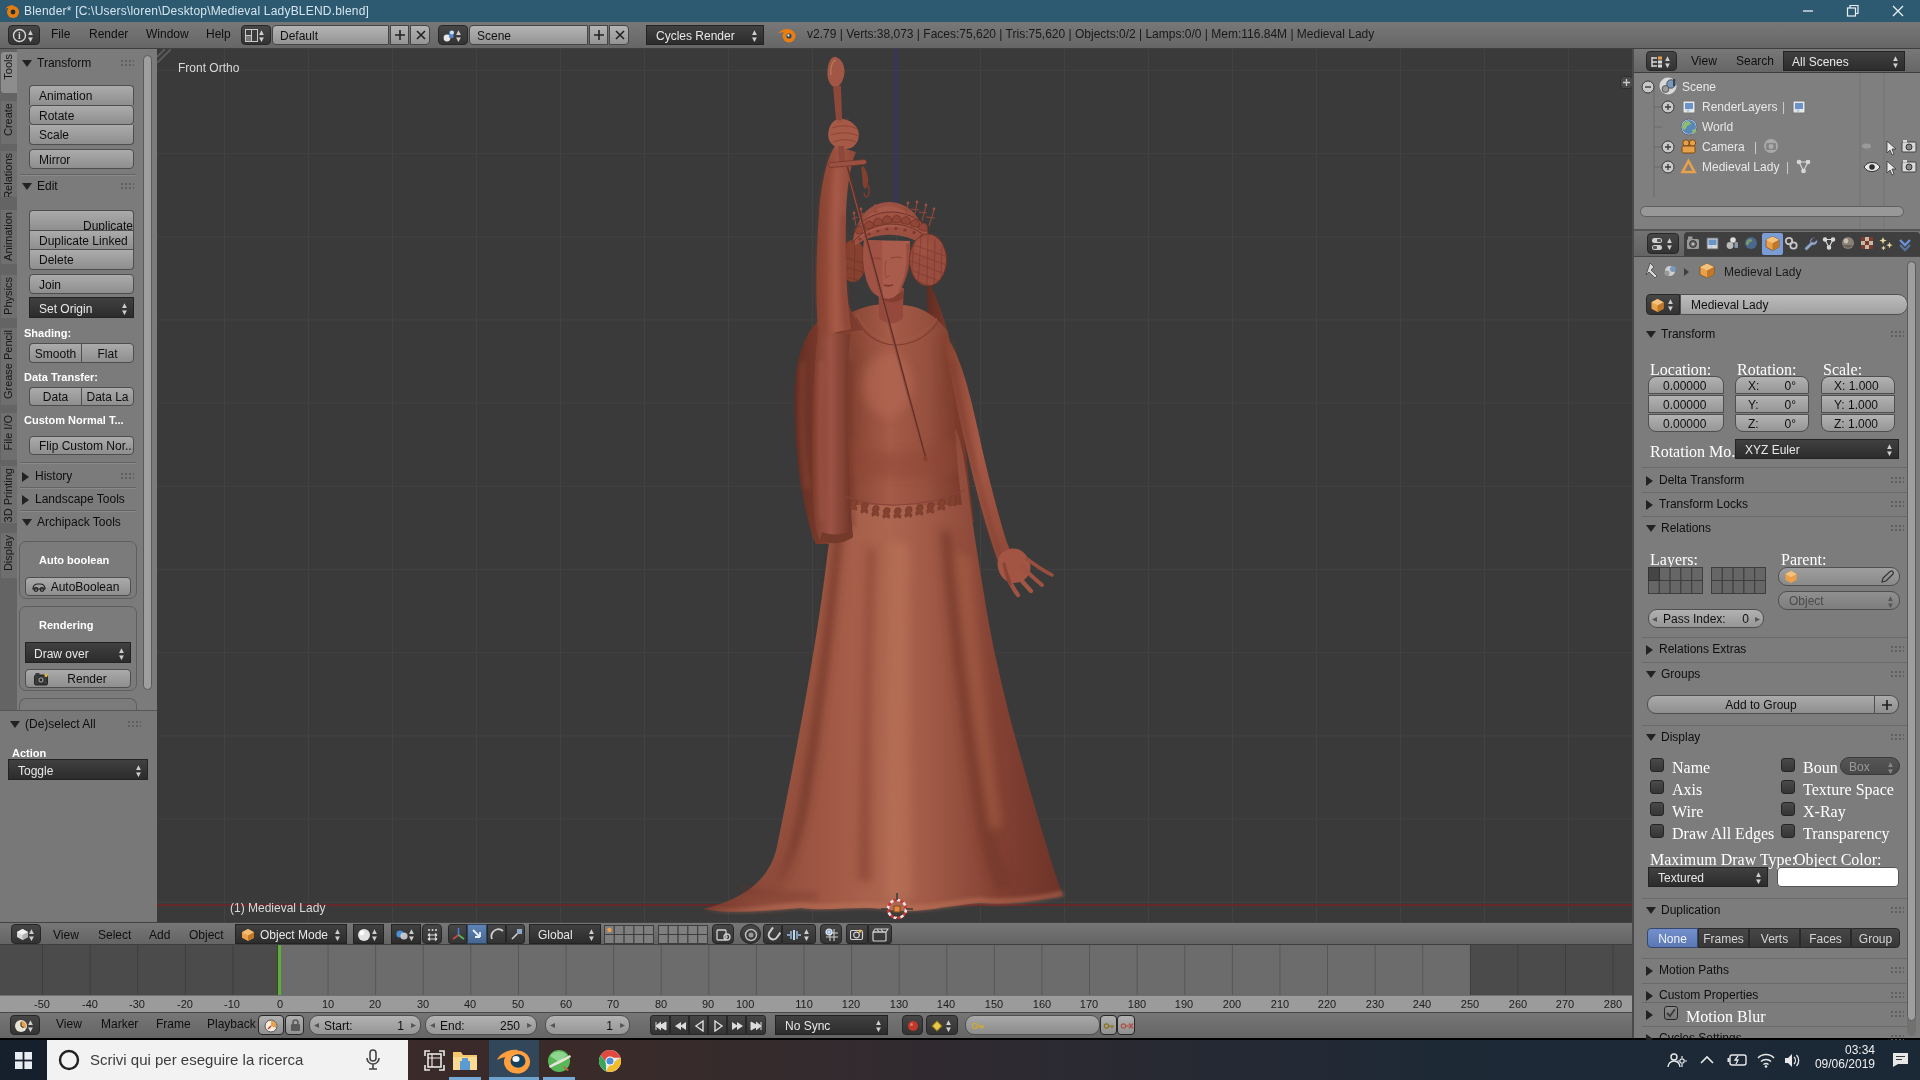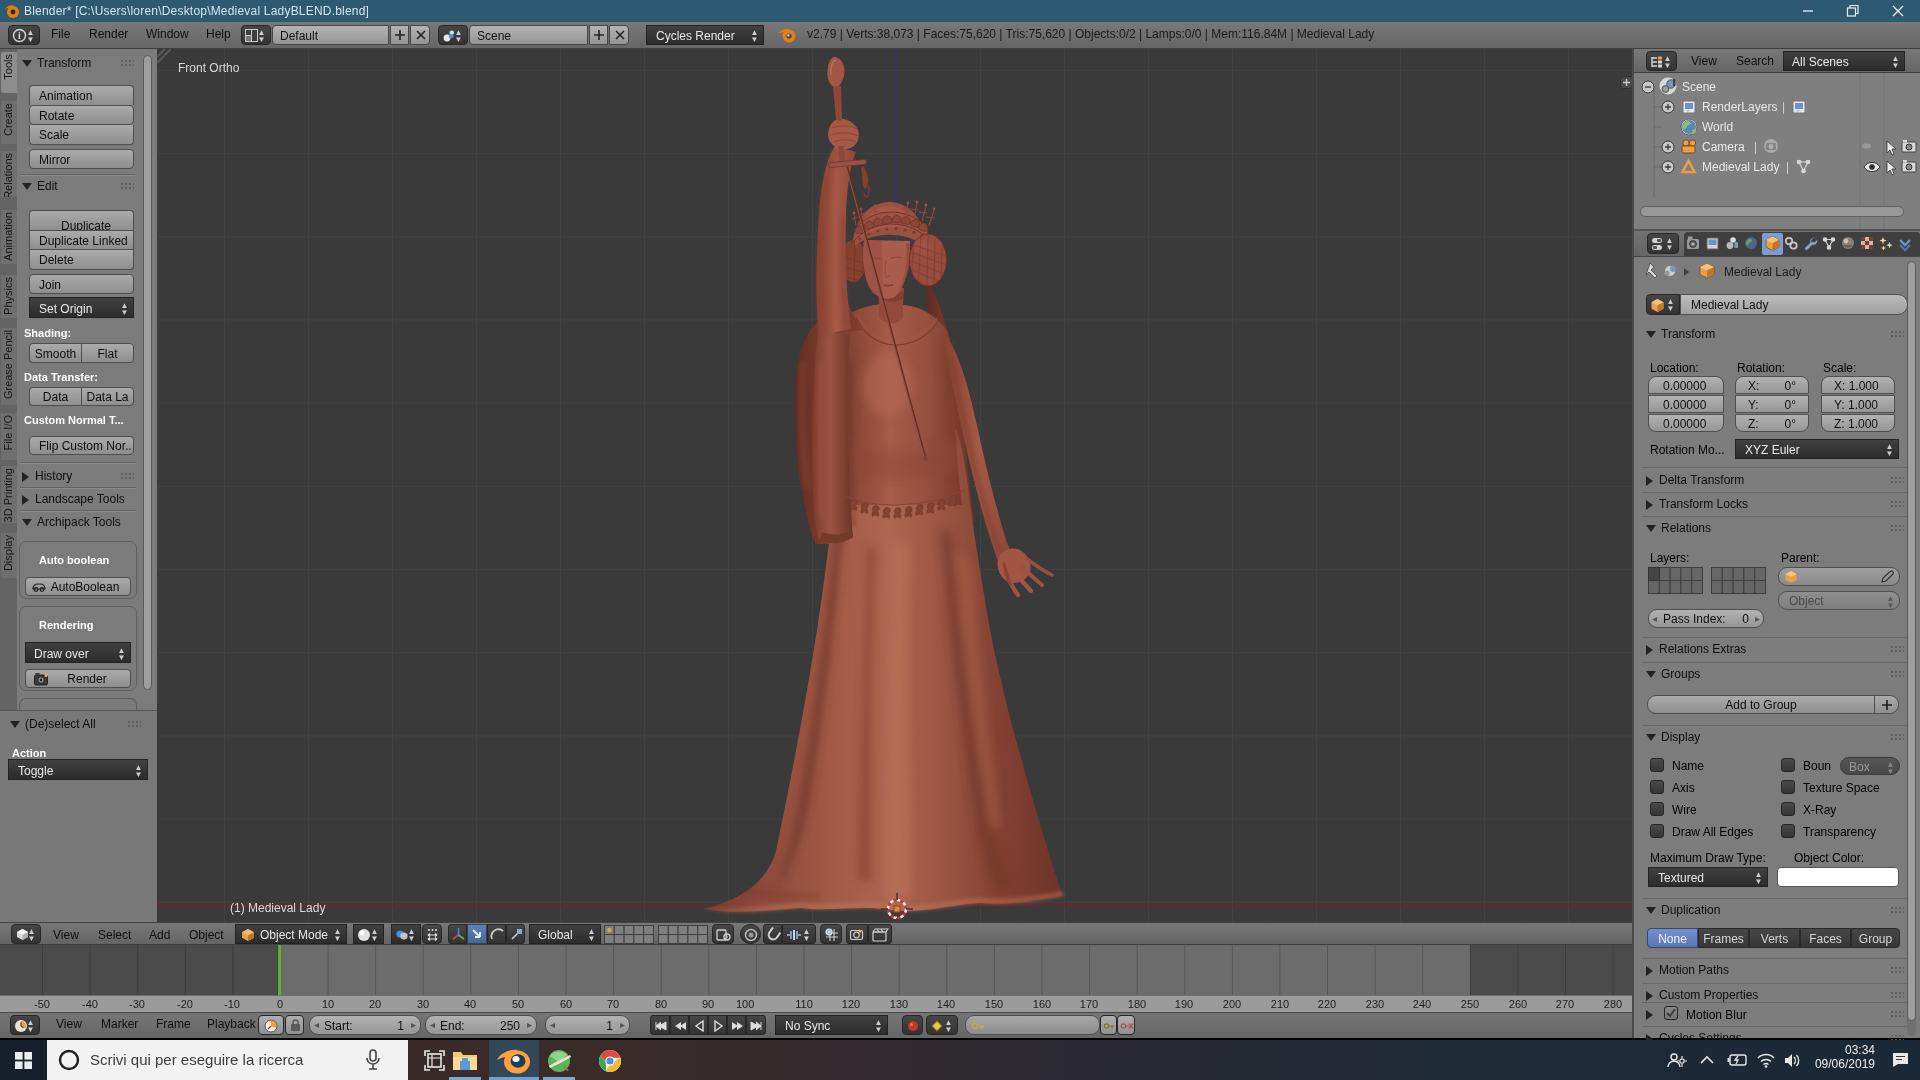--- a/index.html
+++ b/index.html
@@ -47,21 +47,21 @@
 
 
 .tltracks { position:absolute; left:0; top:945px; width:1632px; height:50px; background:#4b4b4b; overflow:hidden; }
 .tlnums { position:absolute; left:0; top:995px; width:1632px; height:17px; background:#9b9b9b; color:#1b1b1b; font-size:11px; overflow:hidden; border-top:1px solid #6f6f6f; }
 .tlhead { position:absolute; left:0; top:1012px; width:1632px; height:26px; background:linear-gradient(#767676,#656565); border-top:1px solid #484848; }
 
 
 .rightcol { position:absolute; left:1632px; top:49px; width:288px; height:989px; background:#7c7c7c; border-left:2px solid #4a4a4a; }
 .pfield { position:absolute; background:linear-gradient(#b2b2b2,#969696); border:1px solid #4f4f4f; border-radius:9px; color:#101010; font-size:12px; }
 .cb { position:absolute; width:14px; height:14px; background:linear-gradient(#4a4a4a,#353535); border:1px solid #252525; border-radius:3px; }
-.clabel { position:absolute; font-size:12px; color:#000000; }
+.clabel { position:absolute; font-size:16px; color:#ffffff;font-family:Liberation Serif, serif; }
 
 
 .taskbar { position:absolute; left:0; top:1040px; width:1920px; height:40px;
   background:linear-gradient(90deg,#20222c 0%,#39292a 18%,#3a2b29 30%,#2e2a31 52%,#212935 70%,#1e2936 75%,#1b2836 100%); }
 </style>
 </head>
 <body>
 <div id="root">
 
 <div class="titlebar">
@@ -192,21 +192,21 @@
   <div class="tbtn" style="top:76px;height:20px;border-radius:0 0 4px 4px;border-top:none">
         <div style="margin-top:3px;text-align:left;padding-left:9px">Scale</div>
       </div>
   <div class="tbtn" style="top:100px;height:20px">
         <div style="margin-top:3px;text-align:left;padding-left:9px">Mirror</div>
       </div>
   <div class="sep" style="top:125px"></div>
   <div class="phead" style="top:130px"><span class="tri-d"></span>Edit</div>
   <div class="dots" style="left:120px;top:133px"></div>
   <div class="tbtn" style="top:161px;height:20px;border-radius:4px 4px 0 0;border-bottom:none">
-        <div style="margin-top:8px;text-align:center;padding-left:9px">Duplicate</div>
+        <div style="margin-top:8px;text-align:right;padding-left:9px">Duplicate</div>
       </div>
   <div class="tbtn" style="top:181px;height:20px;border-radius:0">
         <div style="margin-top:3px;text-align:left;padding-left:9px">Duplicate Linked</div>
       </div>
   <div class="tbtn" style="top:201px;height:20px;border-radius:0 0 4px 4px;border-top:none">
         <div style="margin-top:3px;text-align:left;padding-left:9px">Delete</div>
       </div>
   <div class="tbtn" style="top:225px;height:20px">
         <div style="margin-top:3px;text-align:left;padding-left:9px">Join</div>
       </div>

